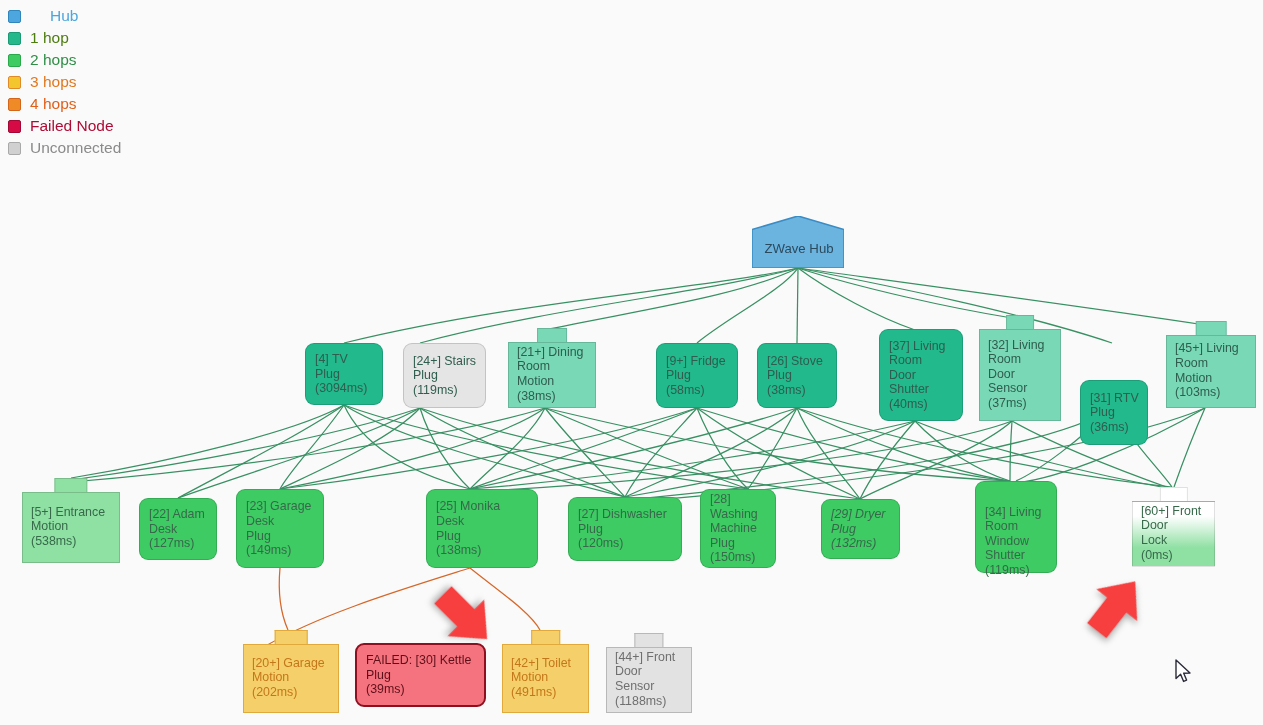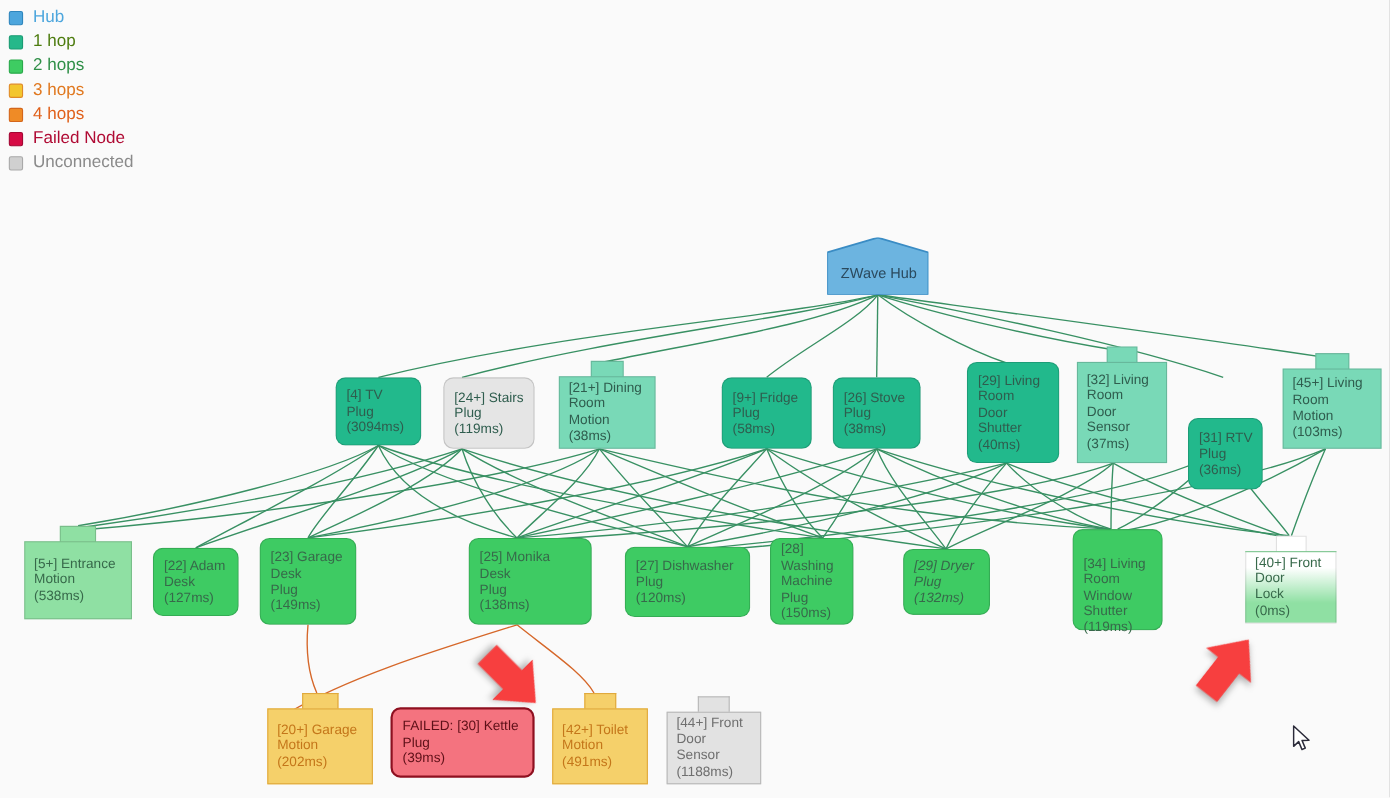--- a/index.html
+++ b/index.html
@@ -194,21 +194,21 @@
         <span class="nlabel" style="color: rgb(47, 93, 78);">[9+] Fridge
 Plug
 (58ms)</span>
       </div>
       <div class="node shape-plug" style="left: 757px; top: 343px; width: 80px; height: 65px; background: rgb(34, 185, 140); border-color: rgba(0, 0, 0, 0.15);">
         <span class="nlabel" style="color: rgb(47, 93, 78);">[26] Stove
 Plug
 (38ms)</span>
       </div>
       <div class="node shape-plug" style="left: 879px; top: 329px; width: 84px; height: 92px; background: rgb(34, 185, 140); border-color: rgba(0, 0, 0, 0.15);">
-        <span class="nlabel" style="color: rgb(47, 93, 78);">[29] Living
+        <span class="nlabel" style="color: rgb(47, 93, 78);">[37] Living
 Room
 Door
 Shutter
 (40ms)</span>
       </div>
       <div class="node shape-sensor" style="left: 979px; top: 315px; width: 82px; height: 106px;">
         <div class="sensor-tab" style="background: rgb(121, 217, 183); border-color: rgba(0, 0, 0, 0.15);"></div>
         <div class="sensor-body" style="background: rgb(121, 217, 183); border-color: rgba(0, 0, 0, 0.15);"></div>
         <span class="nlabel" style="color: rgb(47, 93, 78);">[32] Living
 Room
@@ -272,21 +272,21 @@
       <div class="node shape-plug" style="left: 975px; top: 481px; width: 82px; height: 92px; background: rgb(62, 203, 99); border-color: rgba(0, 0, 0, 0.15);">
         <span class="nlabel" style="color: rgb(55, 105, 74); margin-top: 28px;">[34] Living
 Room
 Window
 Shutter
 (119ms)</span>
       </div>
       <div class="node shape-sensor" style="left: 1132px; top: 487px; width: 83px; height: 80px;">
         <div class="sensor-tab" style="background: rgb(255, 255, 255); border-color: rgba(0, 0, 0, 0.12);"></div>
         <div class="sensor-body" style="background: linear-gradient(rgb(255, 255, 255) 0%, rgb(255, 255, 255) 22%, rgb(143, 224, 163) 72%, rgb(143, 224, 163) 100%); border-color: rgba(0, 0, 0, 0.12);"></div>
-        <span class="nlabel" style="color: rgb(55, 105, 74);">[40+] Front
+        <span class="nlabel" style="color: rgb(55, 105, 74);">[60+] Front
 Door
 Lock
 (0ms)</span>
       </div>
       <div class="node shape-sensor" style="left: 243px; top: 630px; width: 96px; height: 83px;">
         <div class="sensor-tab" style="background: rgb(245, 208, 106); border-color: rgb(224, 169, 60);"></div>
         <div class="sensor-body" style="background: rgb(245, 208, 106); border-color: rgb(224, 169, 60);"></div>
         <span class="nlabel" style="color: rgb(196, 118, 26);">[20+] Garage
 Motion
 (202ms)</span>
@@ -318,21 +318,21 @@
         <path d="M50,4 L88,48 L68,48 L68,96 L32,96 L32,48 L12,48 Z" fill="#f73f3f"></path>
       </svg>
       <svg class="arrow" viewBox="0 0 100 100" style="left: 1082px; top: 565px; width: 68px; height: 82px; transform: rotate(38deg); filter: drop-shadow(rgba(0, 0, 0, 0.3) 2px 3px 3px);">
         <path d="M50,4 L88,48 L68,48 L68,96 L32,96 L32,48 L12,48 Z" fill="#f73f3f"></path>
       </svg>
     </div>
 
   <div id="legend">
       <div class="legend-row">
         <span class="legend-swatch" style="background: rgb(77, 166, 221); border: 1px solid rgb(47, 134, 189);"></span>
-        <span class="legend-label" style="color: rgb(77, 166, 221);">Hub</span>
+        <span class="legend-label" style="color: rgb(77, 166, 221); margin-left: 20px;">Hub</span>
       </div>
       <div class="legend-row">
         <span class="legend-swatch" style="background: rgb(37, 184, 138); border: 1px solid rgb(26, 155, 115);"></span>
         <span class="legend-label" style="color: #4d7c0f;">1 hop</span>
       </div>
       <div class="legend-row">
         <span class="legend-swatch" style="background: rgb(62, 204, 98); border: 1px solid rgb(42, 169, 75);"></span>
         <span class="legend-label" style="color: rgb(47, 143, 71);">2 hops</span>
       </div>
       <div class="legend-row">

